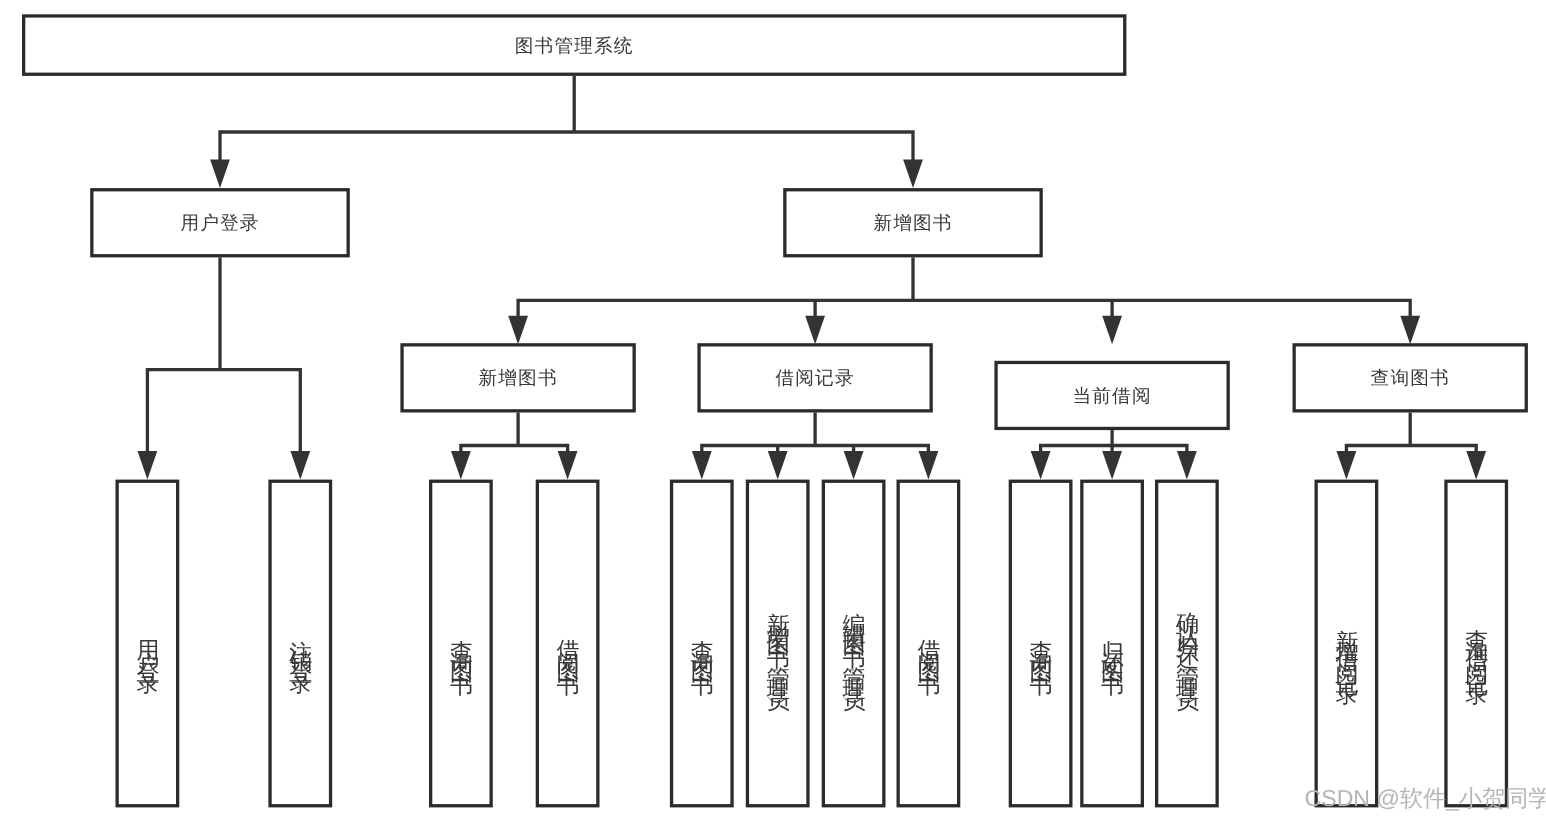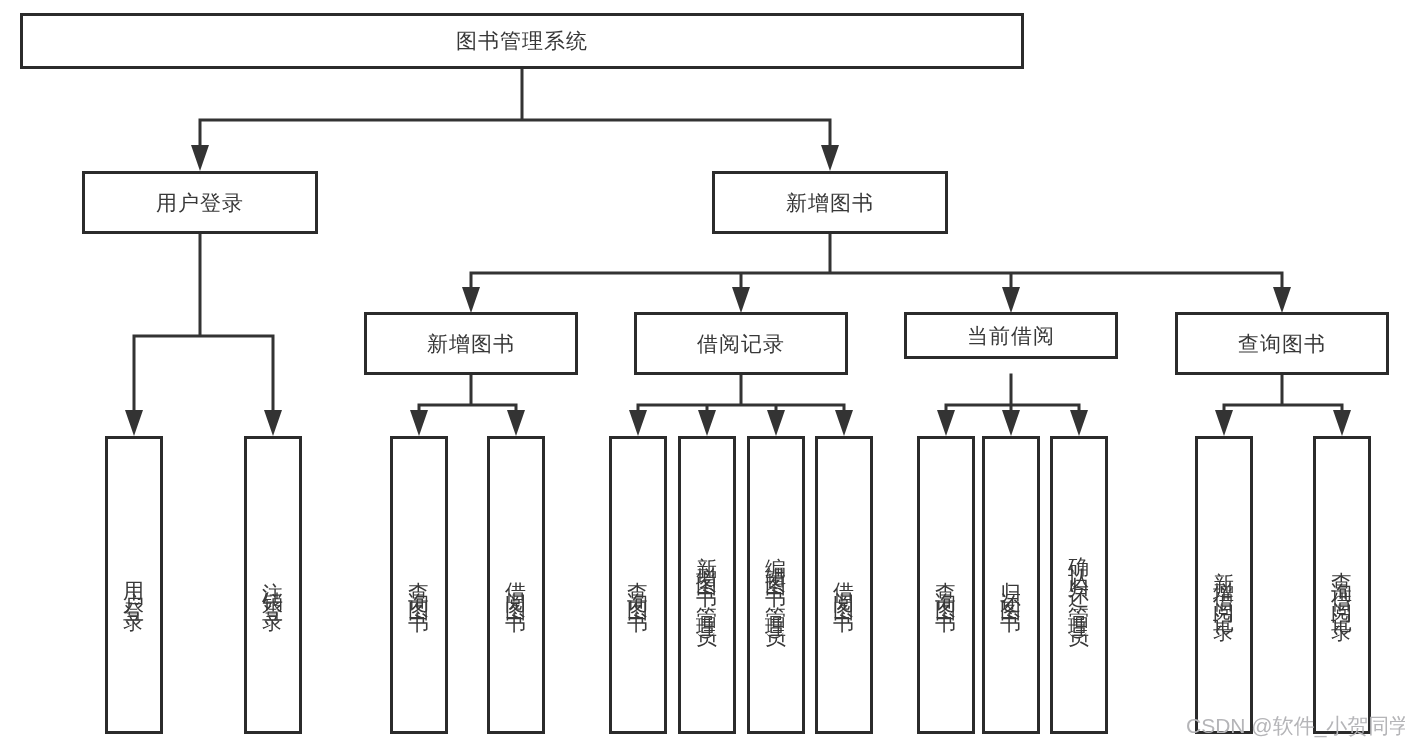--- a/index.html
+++ b/index.html
@@ -9,21 +9,21 @@
   .box{
     position:absolute;
     box-sizing:border-box;
     background:#ffffff;
     border:3px solid #2b2b2b;
     display:flex;
     align-items:center;
     justify-content:center;
     color:#383838;
   }
-  .box.h span{font-size:21px;letter-spacing:1px;white-space:nowrap;}
+  .box.h span{font-size:17px;letter-spacing:1px;white-space:nowrap;}
   .box.v span{
     writing-mode:vertical-lr;
     text-orientation:mixed;
     font-size:21px;
     letter-spacing:10px;
     line-height:1;
     white-space:nowrap;
   }
   .watermark{
     position:absolute;
@@ -81,21 +81,21 @@
   <div class="box h" style="left:712px;top:171px;width:236px;height:63px">
     <span>新增图书</span>
   </div>
 
   <div class="box h" style="left:364px;top:312px;width:214px;height:63px">
     <span>新增图书</span>
   </div>
   <div class="box h" style="left:634px;top:312px;width:214px;height:63px">
     <span>借阅记录</span>
   </div>
-  <div class="box h" style="left:904px;top:312px;width:214px;height:47px">
+  <div class="box h" style="left:904px;top:328px;width:214px;height:63px">
     <span>当前借阅</span>
   </div>
   <div class="box h" style="left:1175px;top:312px;width:214px;height:63px">
     <span>查询图书</span>
   </div>
 
   <div class="box v" style="left:105px;top:436px;width:58px;height:298px">
     <span>用户登录</span>
   </div>
   <div class="box v" style="left:244px;top:436px;width:58px;height:298px">

